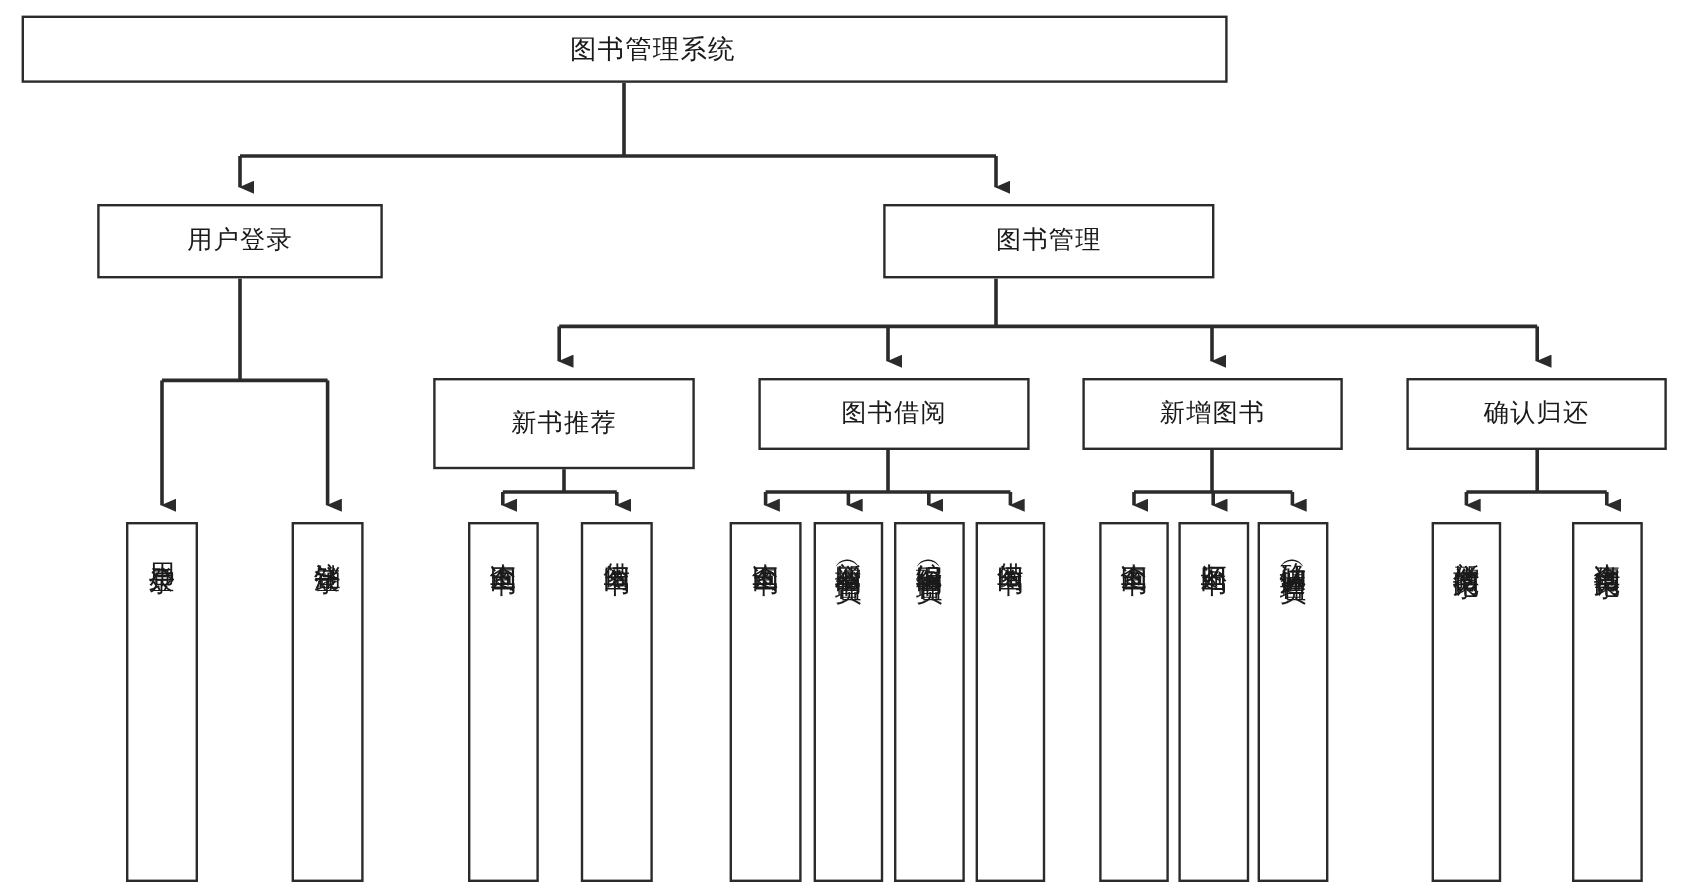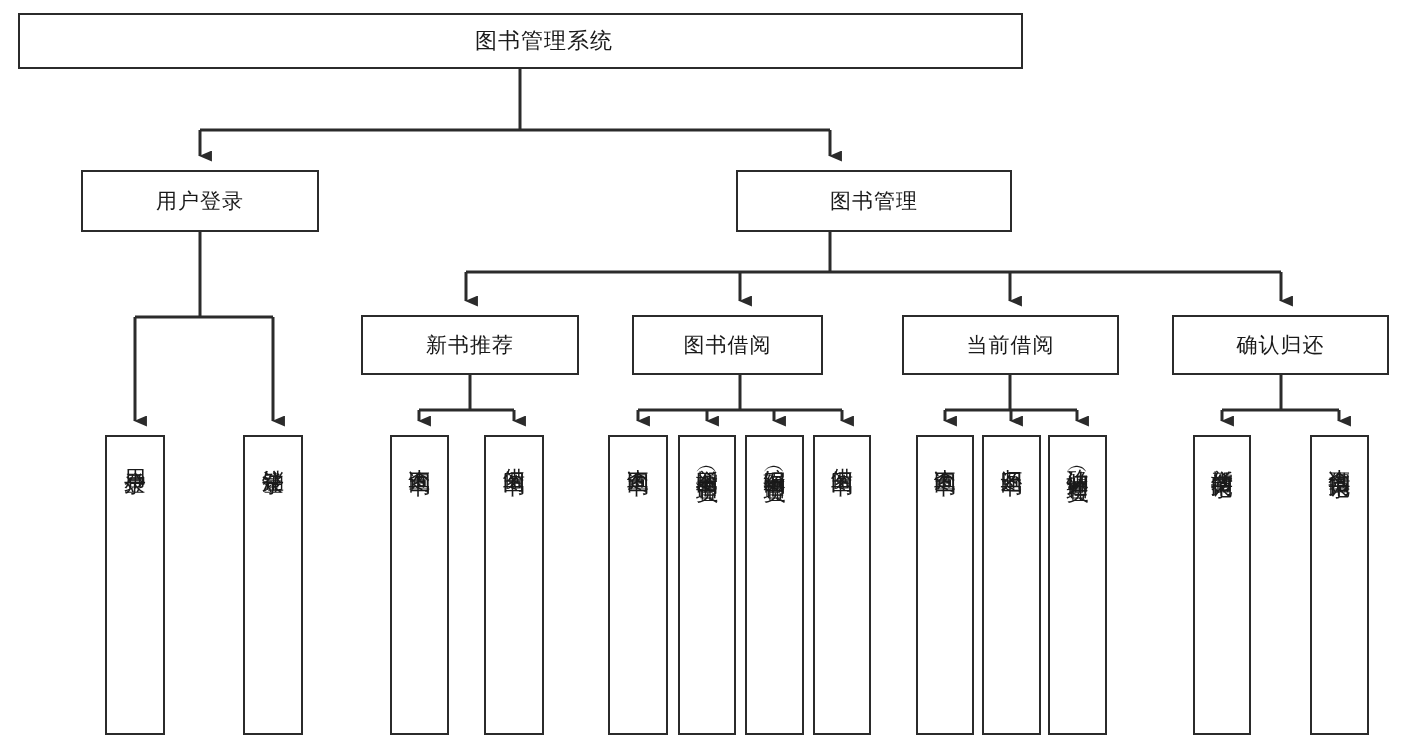--- a/index.html
+++ b/index.html
@@ -131,28 +131,28 @@
     <span>图书管理系统</span>
   </div>
 
   <div class="node node-h" id="l2-0" style="left: 81px; top: 170px; width: 238px; height: 62px;">
     <span>用户登录</span>
   </div>
   <div class="node node-h" id="l2-1" style="left: 712px; top: 170px; width: 276px; height: 62px; margin-left: 24px;">
     <span>图书管理</span>
   </div>
 
-  <div class="node node-h" id="l3-0" style="left: 361px; top: 315px; width: 218px; height: 60px;">
+  <div class="node node-h" id="l3-0" style="left: 361px; top: 315px; width: 218px; height: 76px;">
     <span>新书推荐</span>
   </div>
-  <div class="node node-h" id="l3-1" style="left: 632px; top: 315px; width: 191px; height: 60px;">
+  <div class="node node-h" id="l3-1" style="left: 632px; top: 315px; width: 226px; height: 60px;">
     <span>图书借阅</span>
   </div>
   <div class="node node-h" id="l3-2" style="left: 902px; top: 315px; width: 217px; height: 60px;">
-    <span>当前借阅</span>
+    <span>新增图书</span>
   </div>
   <div class="node node-h" id="l3-3" style="left: 1172px; top: 315px; width: 217px; height: 60px;">
     <span>确认归还</span>
   </div>
 
   <div class="node node-v" id="lf-0" style="left: 105px; top: 435px; width: 60px; height: 300px;">
     <span class="vtext">用户登录</span>
   </div>
   <div class="node node-v" id="lf-1" style="left: 243px; top: 435px; width: 60px; height: 300px;">
     <span class="vtext">注销登录</span>

